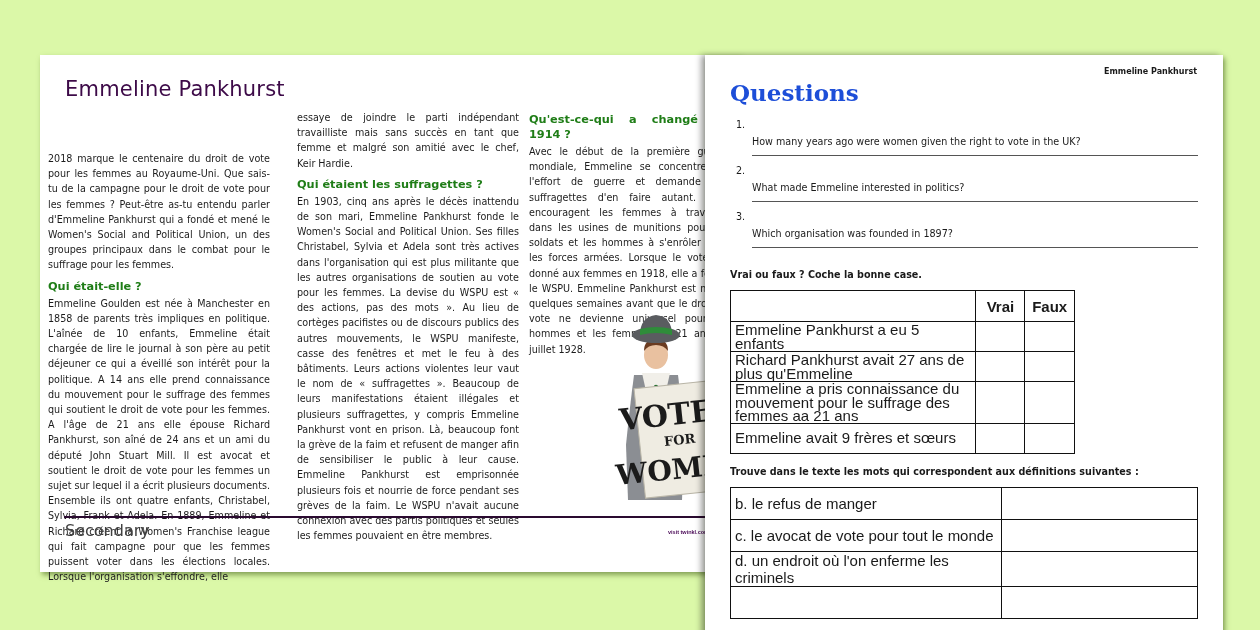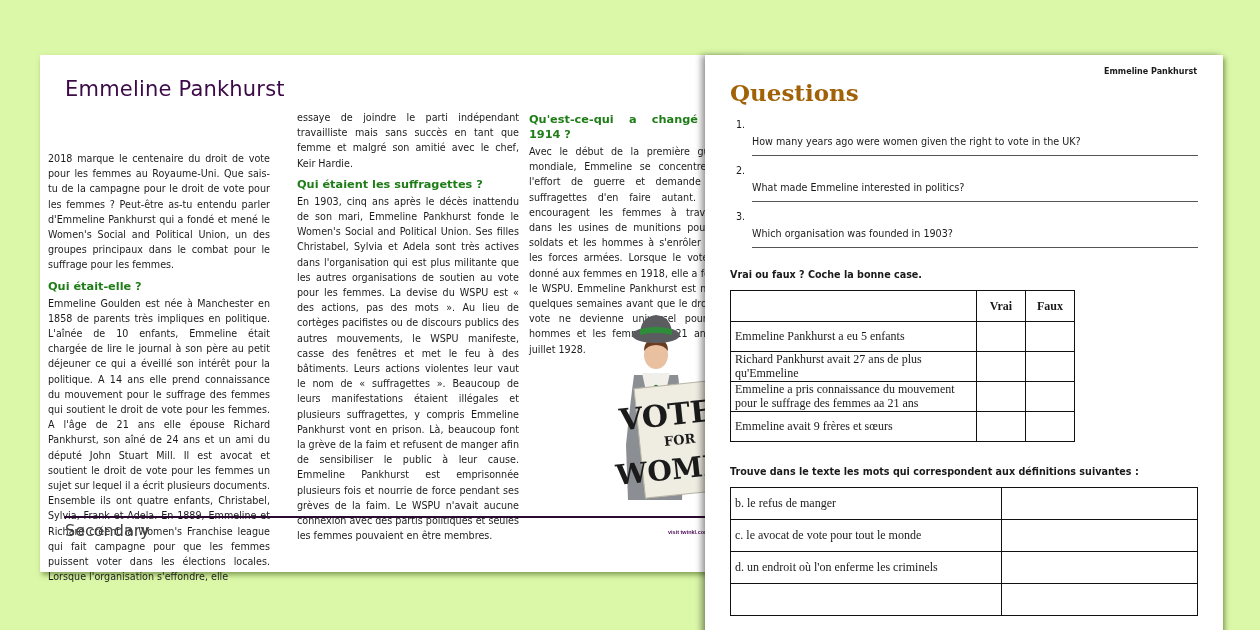--- a/index.html
+++ b/index.html
@@ -43,32 +43,32 @@
       position: absolute; left: 25px; top: 466px; font-family: "DejaVu Sans", sans-serif;
       font-size: 16px; color: #404040;
     }
     .footer-link {
       position: absolute; left: 628px; top: 474px; font-size: 5.5px; font-weight: bold; color: #4b0b58;
       white-space: nowrap;
     }
 
     
     .header-tag { position: absolute; right: 26px; top: 12px; font-size: 8px; font-weight: bold; font-family: "DejaVu Sans", sans-serif; }
-    .q-title { position: absolute; left: 25px; top: 24px; margin: 0; font-family: "DejaVu Serif", serif; font-size: 23px; font-weight: bold; color: #a16207; }
+    .q-title { position: absolute; left: 25px; top: 24px; margin: 0; font-family: "DejaVu Serif", serif; font-size: 23px; font-weight: bold; color: #1d4ed8; }
     .q-list { position: absolute; left: 31px; top: 64px; width: 462px; font-family: "DejaVu Sans", sans-serif; font-size: 9.6px; }
     .q-item { position: relative; height: 46px; }
     .q-num { position: absolute; left: 0; top: 0; }
     .q-text { position: absolute; left: 16px; top: 17px; }
     .q-line { position: absolute; left: 16px; right: 0; top: 36px; height: 1px; background: #555; }
 
     .section-label { position: absolute; left: 25px; font-family: "DejaVu Sans", sans-serif; font-size: 9.6px; font-weight: bold; }
     #tf-label { top: 214px; }
     #def-label { top: 411px; }
 
-    table { position: absolute; border-collapse: collapse; font-family: Liberation Serif, serif; font-size: 12px; }
+    table { position: absolute; border-collapse: collapse; font-family: Liberation Sans, sans-serif; font-size: 15px; }
     table td, table th { border: 1.5px solid #111; padding: 0 4px; text-align: left; }
     #tf-table { left: 25px; top: 235px; width: 345px; }
     #tf-table th { height: 30px; font-weight: bold; text-align: center; }
     #tf-table td { height: 29px; line-height: 13.5px; }
     #tf-table .c-stmt { width: 248px; }
     #tf-table .c-box { width: 41px; }
 
     #def-table { left: 25px; top: 432px; width: 468px; }
     #def-table td { height: 31px; }
     #def-table .c-def { width: 262px; }
@@ -134,21 +134,21 @@
       <span class="q-text">How many years ago were women given the right to vote in the UK?</span>
       <div class="q-line"></div>
     </div>
     <div class="q-item">
       <span class="q-num">2.</span>
       <span class="q-text">What made Emmeline interested in politics?</span>
       <div class="q-line"></div>
     </div>
     <div class="q-item">
       <span class="q-num">3.</span>
-      <span class="q-text">Which organisation was founded in 1903?</span>
+      <span class="q-text">Which organisation was founded in 1897?</span>
       <div class="q-line"></div>
     </div>
   </div>
 
   <div class="section-label" id="tf-label">Vrai ou faux ? Coche la bonne case.</div>
   <table id="tf-table">
     <tbody>
         <tr>
       <th class="c-stmt"></th>
       <th class="c-box">Vrai</th>

